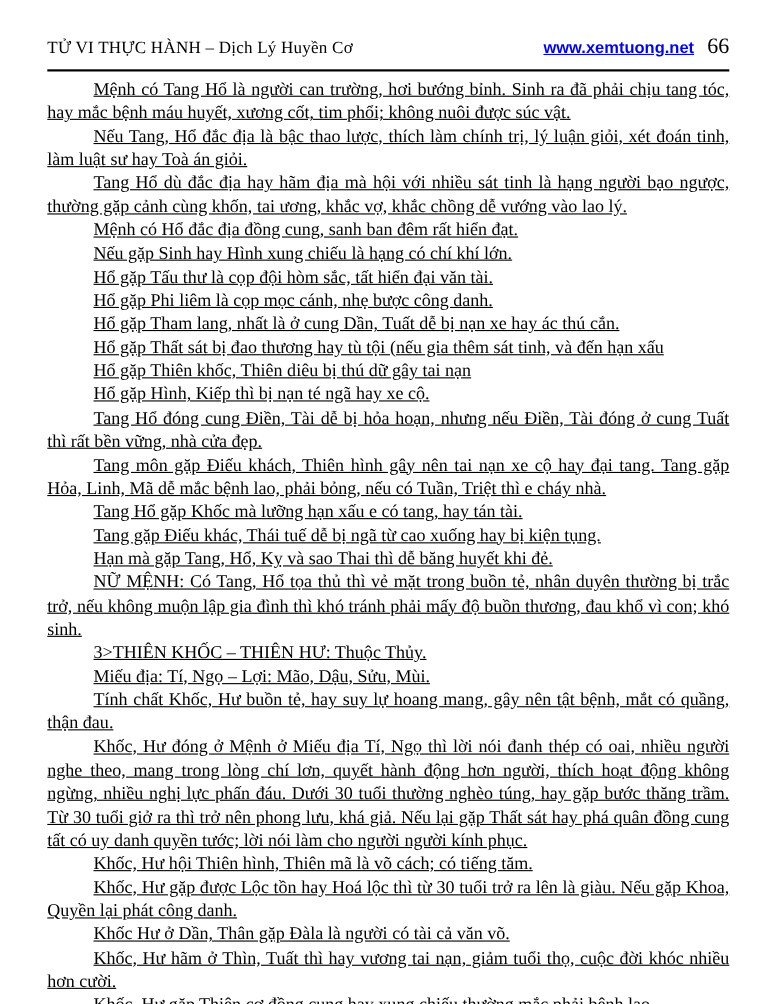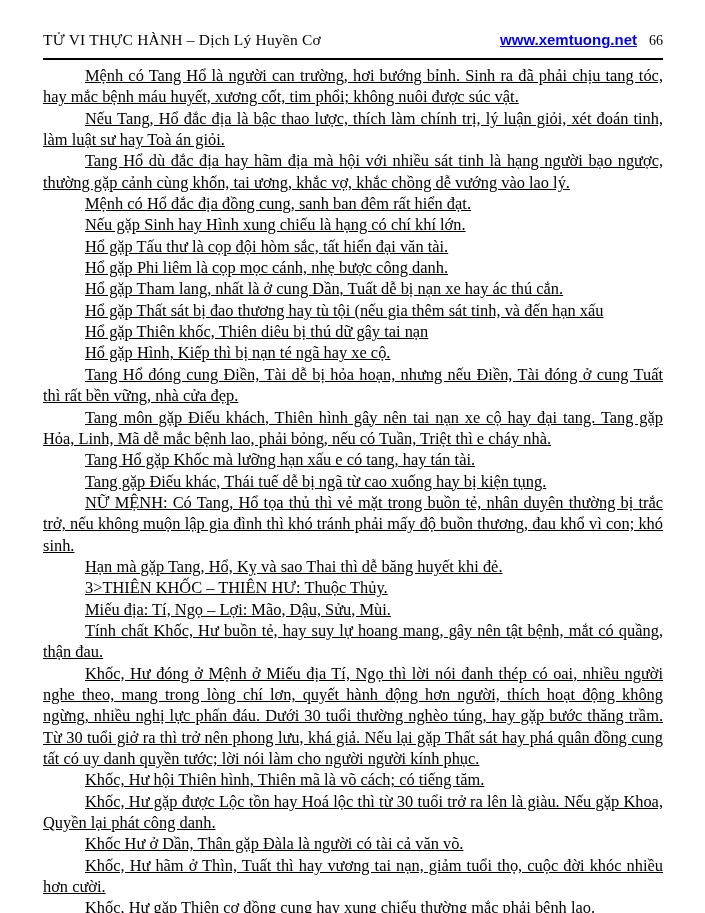--- a/index.html
+++ b/index.html
@@ -33,21 +33,21 @@
     font-family: "Liberation Sans", "DejaVu Sans", sans-serif;
     font-weight: bold;
     font-size: 15px;
     color: #0000ff;
     text-decoration: underline;
     cursor: pointer;
     white-space: nowrap;
     margin-left: 10px;
   }
   .page-number {
-    font-size: 14px;
+    font-size: 20px;
   }
   .rule {
     height: 0;
     border-top: 2px solid #000000;
     margin: 9px 42px 0 43px;
   }
   .doc-body {
     padding: 5px 42px 0 43px;
     text-align: justify;
     font-size: 16.4px;
@@ -82,22 +82,22 @@
       <p>Hổ gặp Tấu thư là cọp đội hòm sắc, tất hiển đại văn tài.</p>
       <p>Hổ gặp Phi liêm là cọp mọc cánh, nhẹ bược công danh.</p>
       <p>Hổ gặp Tham lang, nhất là ở cung Dần, Tuất dễ bị nạn xe hay ác thú cắn.</p>
       <p>Hổ gặp Thất sát bị đao thương hay tù tội (nếu gia thêm sát tinh, và đến hạn xấu</p>
       <p>Hổ gặp Thiên khốc, Thiên diêu bị thú dữ gây tai nạn</p>
       <p>Hổ gặp Hình, Kiếp thì bị nạn té ngã hay xe cộ.</p>
       <p>Tang Hổ đóng cung Điền, Tài dễ bị hỏa hoạn, nhưng nếu Điền, Tài đóng ở cung Tuất thì rất bền vững, nhà cửa đẹp.</p>
       <p>Tang môn gặp Điếu khách, Thiên hình gây nên tai nạn xe cộ hay đại tang. Tang gặp Hỏa, Linh, Mã dễ mắc bệnh lao, phải bỏng, nếu có Tuần, Triệt thì e cháy nhà.</p>
       <p>Tang Hổ gặp Khốc mà lưỡng hạn xấu e có tang, hay tán tài.</p>
       <p>Tang gặp Điếu khác, Thái tuế dễ bị ngã từ cao xuống hay bị kiện tụng.</p>
+      <p>Hạn mà gặp Tang, Hổ, Kỵ và sao Thai thì dễ băng huyết khi đẻ.</p>
       <p>NỮ MỆNH: Có Tang, Hổ tọa thủ thì vẻ mặt trong buồn tẻ, nhân duyên thường bị trắc trở, nếu không muộn lập gia đình thì khó tránh phải mấy độ buồn thương, đau khổ vì con; khó sinh.</p>
-      <p>Hạn mà gặp Tang, Hổ, Kỵ và sao Thai thì dễ băng huyết khi đẻ.</p>
       <p>3&gt;THIÊN KHỐC – THIÊN HƯ: Thuộc Thủy.</p>
       <p>Miếu địa: Tí, Ngọ – Lợi: Mão, Dậu, Sửu, Mùi.</p>
       <p>Tính chất Khốc, Hư buồn tẻ, hay suy lự hoang mang, gây nên tật bệnh, mắt có quầng, thận đau.</p>
       <p>Khốc, Hư đóng ở Mệnh ở Miếu địa Tí, Ngọ thì lời nói đanh thép có oai, nhiều người nghe theo, mang trong lòng chí lơn, quyết hành động hơn người, thích hoạt động không ngừng, nhiều nghị lực phấn đáu. Dưới 30 tuổi thường nghèo túng, hay gặp bước thăng trầm. Từ 30 tuổi giở ra thì trở nên phong lưu, khá giả. Nếu lại gặp Thất sát hay phá quân đồng cung tất có uy danh quyền tước; lời nói làm cho người người kính phục.</p>
       <p>Khốc, Hư hội Thiên hình, Thiên mã là võ cách; có tiếng tăm.</p>
       <p>Khốc, Hư gặp được Lộc tồn hay Hoá lộc thì từ 30 tuổi trở ra lên là giàu. Nếu gặp Khoa, Quyền lại phát công danh.</p>
       <p>Khốc Hư ở Dần, Thân gặp Đàla là người có tài cả văn võ.</p>
       <p>Khốc, Hư hãm ở Thìn, Tuất thì hay vương tai nạn, giảm tuổi thọ, cuộc đời khóc nhiều hơn cười.</p>
       <p>Khốc, Hư gặp Thiên cơ đồng cung hay xung chiếu thường mắc phải bệnh lao.</p>
     </div>

